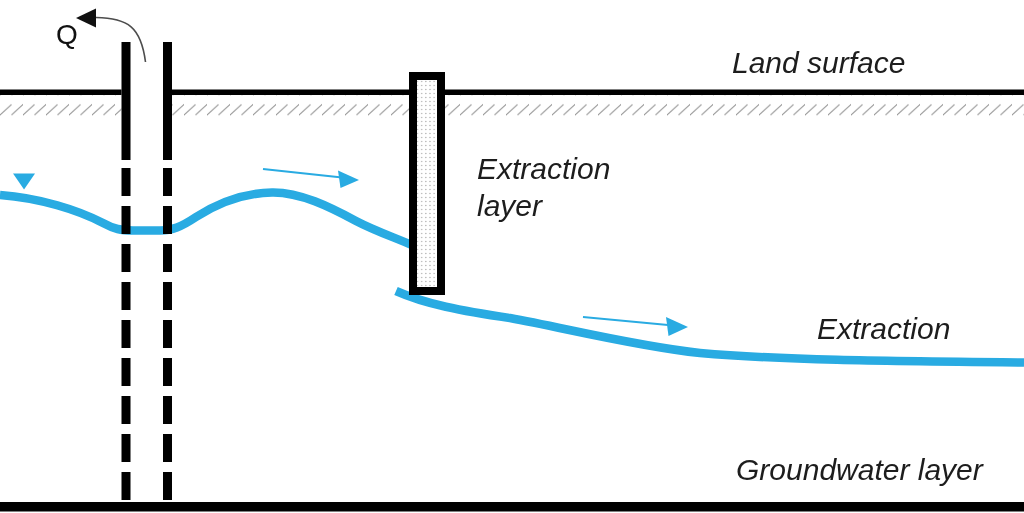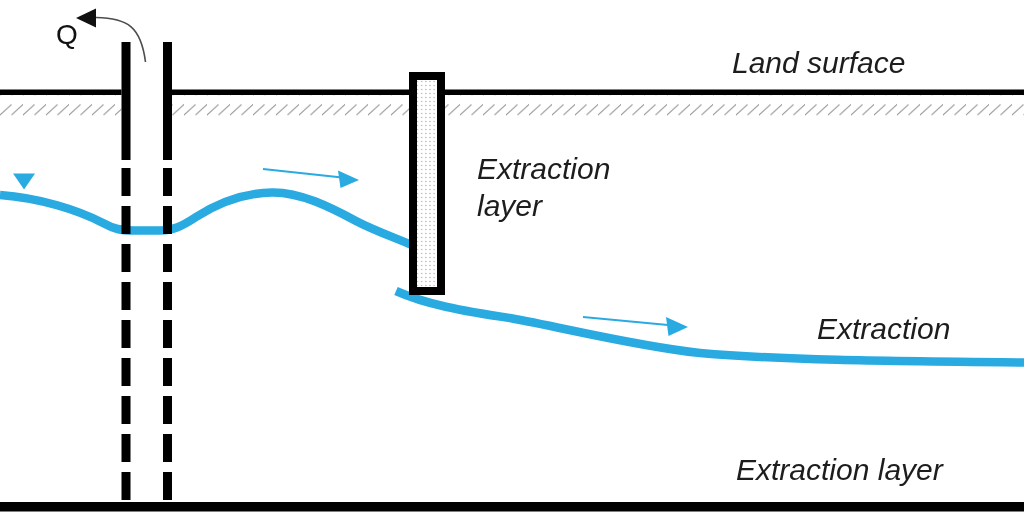--- a/index.html
+++ b/index.html
@@ -121,15 +121,15 @@
   <div class="lbl pos-land-surface">Land surface</div>
 
   <div class="lbl pos-impermeable-weir">
     <div>Extraction</div>
     <div>layer</div>
   </div>
 
 
   <div class="lbl pos-groundwater">Extraction</div>
 
-  <div class="lbl pos-impermeable-layer">Extraction layer</div>
+  <div class="lbl pos-impermeable-layer">Groundwater layer</div>
 
 </div>
 
 </body></html>

